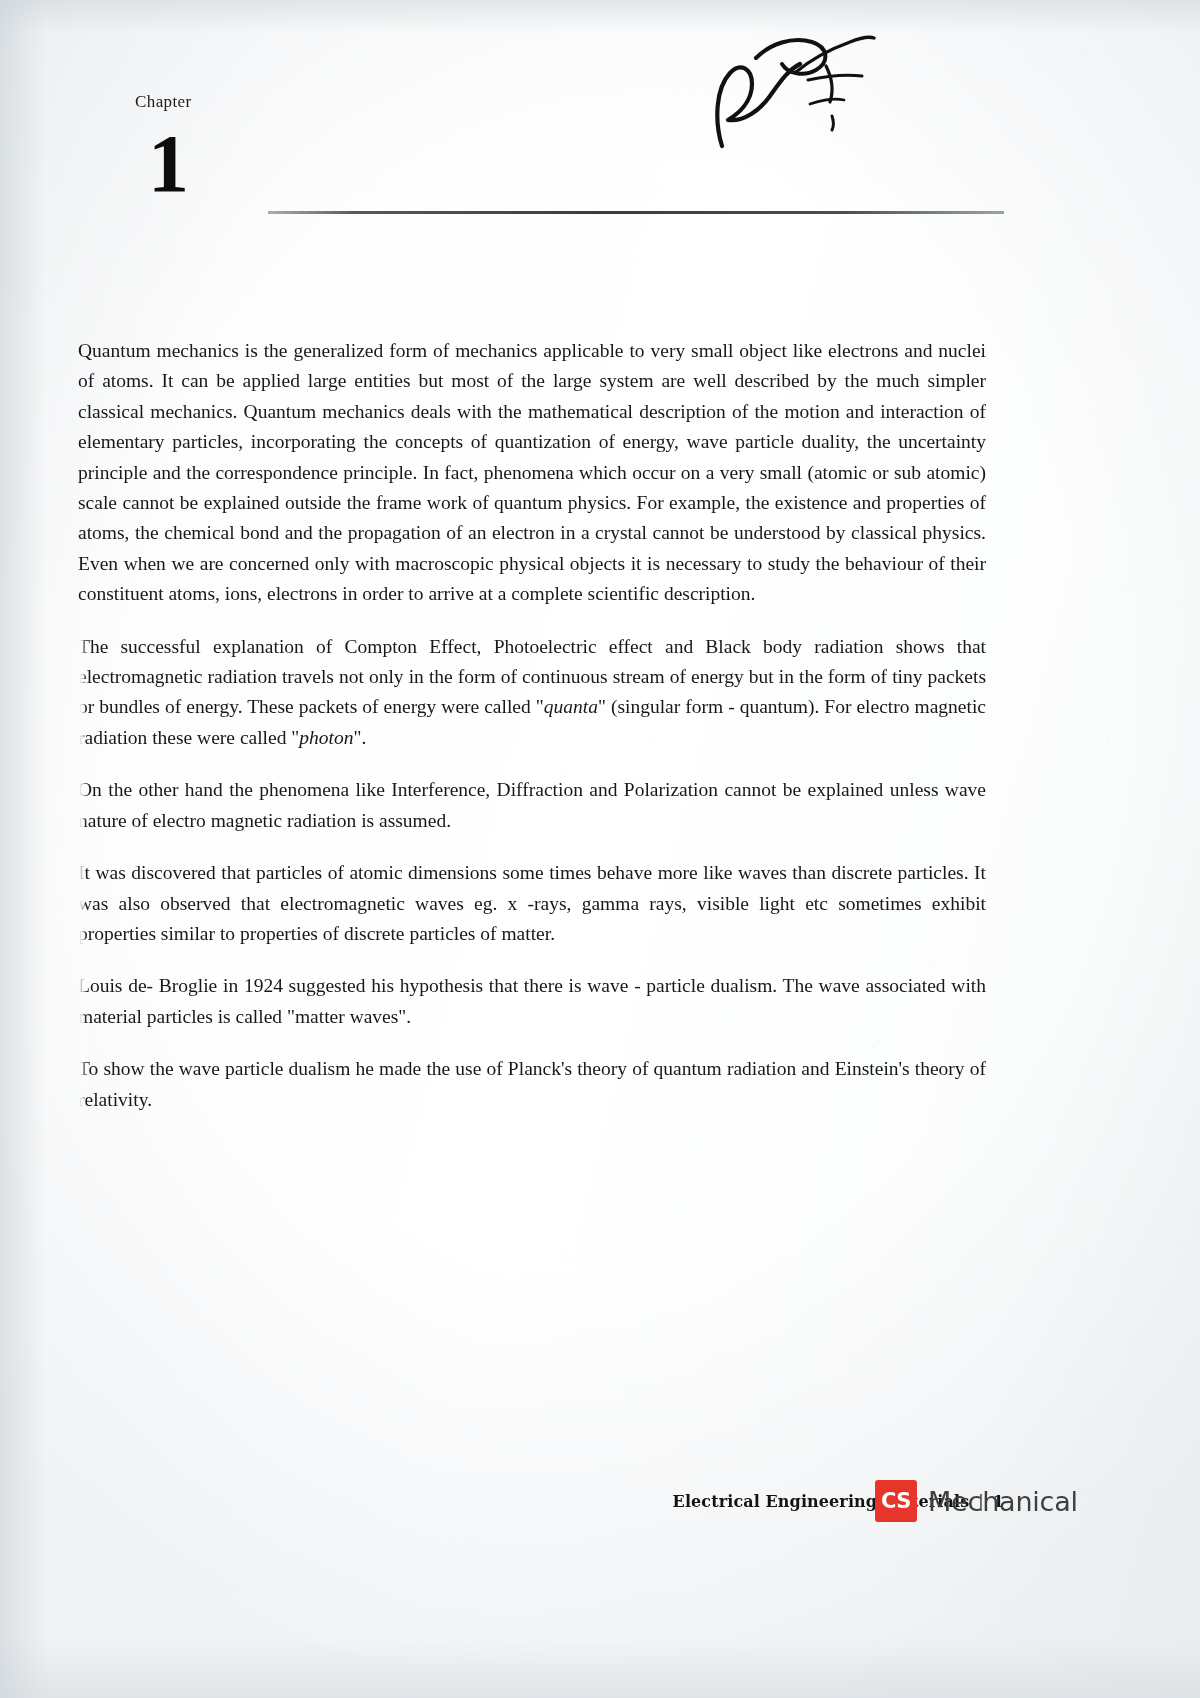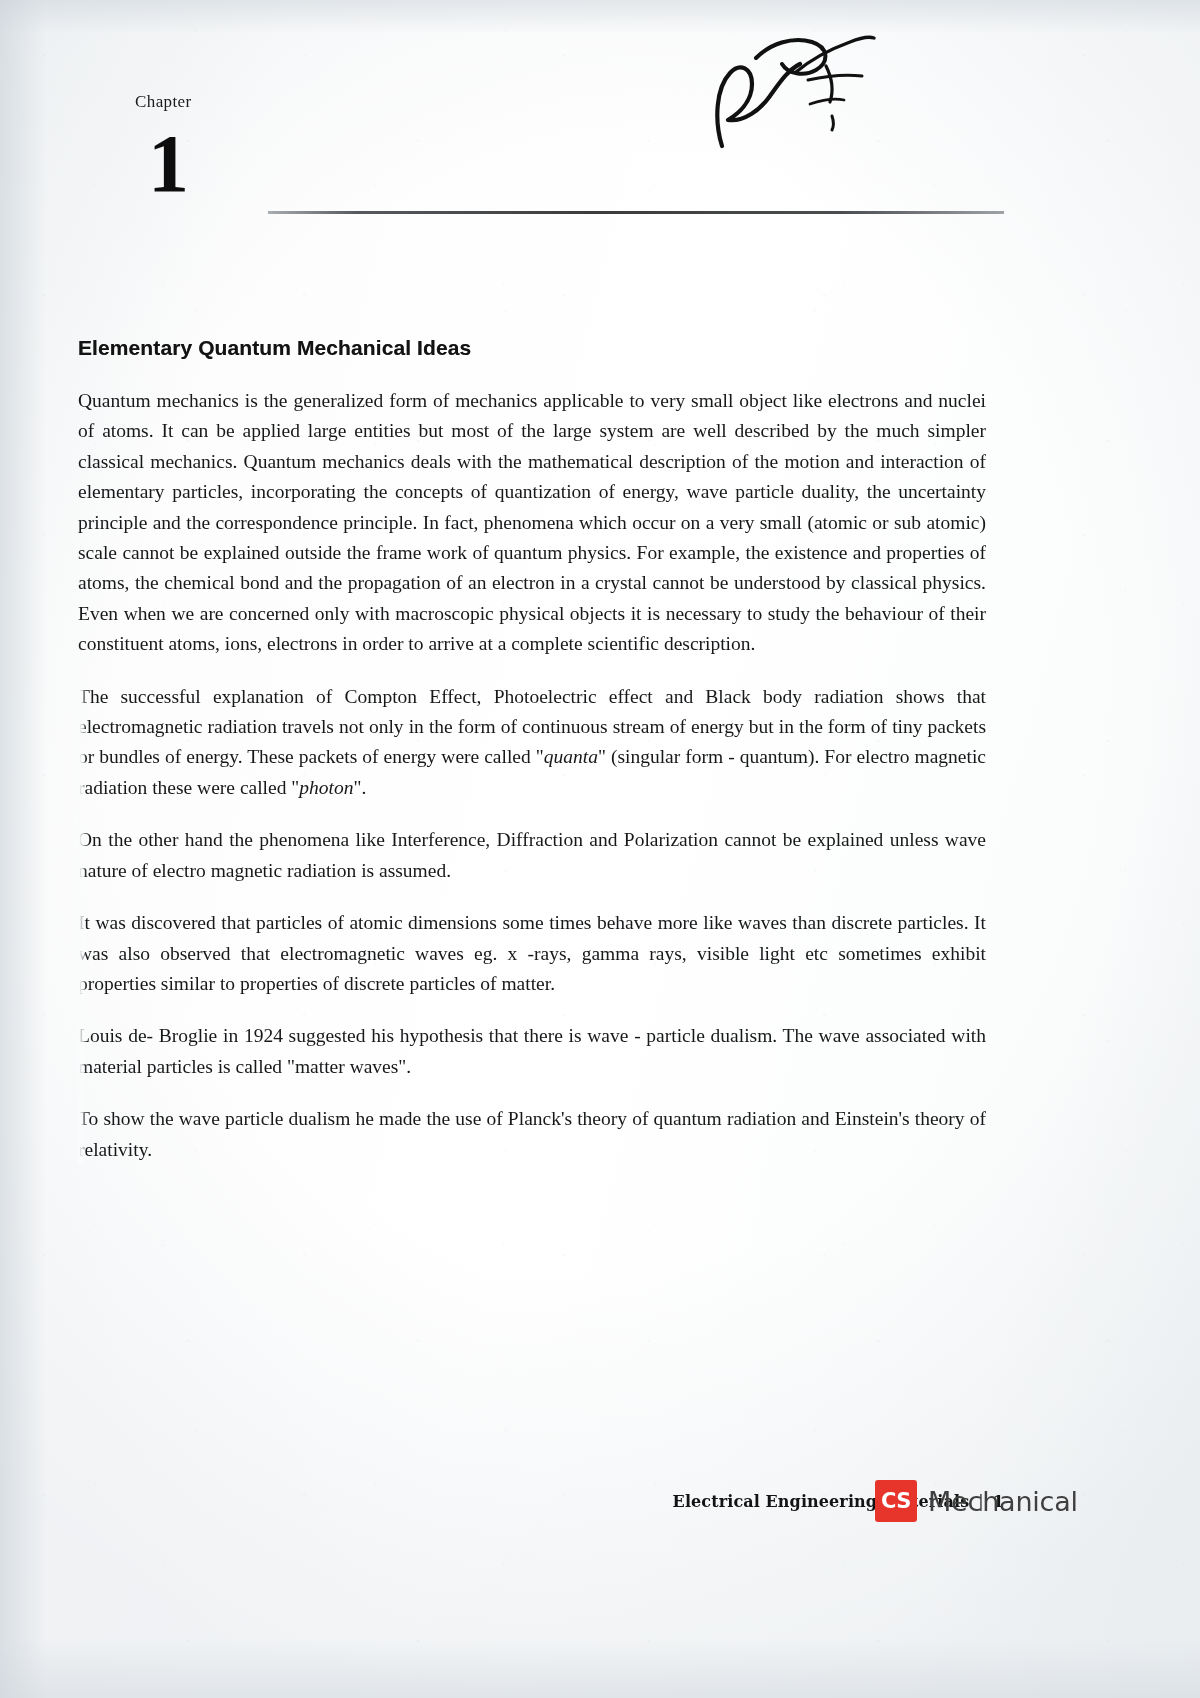--- a/index.html
+++ b/index.html
@@ -262,21 +262,20 @@
             <path d="M126 38 C 132 50, 134 62, 130 74" stroke-width="3.2"></path>
             <path d="M110 76 C 122 72, 134 70, 144 72" stroke-width="2.8"></path>
             <path d="M132 88 C 134 94, 134 98, 132 102" stroke-width="3"></path>
           </g>
         </svg>
       </div>
     </div>
 
     <div class="body-col">
 
-      <h2 class="section-heading">Elementary Quantum Mechanical Ideas</h2>
 
       <p class="para">Quantum mechanics is the generalized form of mechanics applicable to very small object like electrons and nuclei of atoms. It can be applied large entities but most of the large system are well described by the much simpler classical mechanics. Quantum mechanics deals with the mathematical description of the motion and interaction of elementary particles, incorporating the concepts of quantization of energy, wave particle duality, the uncertainty principle and the correspondence principle. In fact, phenomena which occur on a very small (atomic or sub atomic) scale cannot be explained outside the frame work of quantum physics. For example, the existence and properties of atoms, the chemical bond and the propagation of an electron in a crystal cannot be understood by classical physics. Even when we are concerned only with macroscopic physical objects it is necessary to study the behaviour of their constituent atoms, ions, electrons in order to arrive at a complete scientific description.</p>
 
 
 
       <div class="clip-wrap">
         <div class="clip-shade"></div>
 
         <p class="para tight" id="rich-p0"><span>The successful explanation of Compton Effect, Photoelectric effect and Black body radiation shows that electromagnetic radiation travels not only in the form of continuous stream of energy but in the form of tiny packets or bundles of energy. These packets of energy were called "</span><em>quanta</em><span>" (singular form - quantum). For electro magnetic radiation these were called "</span><em>photon</em><span>".</span></p>
         <p class="para tight" id="rich-p1"><span>On the other hand the phenomena like Interference, Diffraction and Polarization cannot be explained unless wave nature of electro magnetic radiation is assumed.</span></p>

